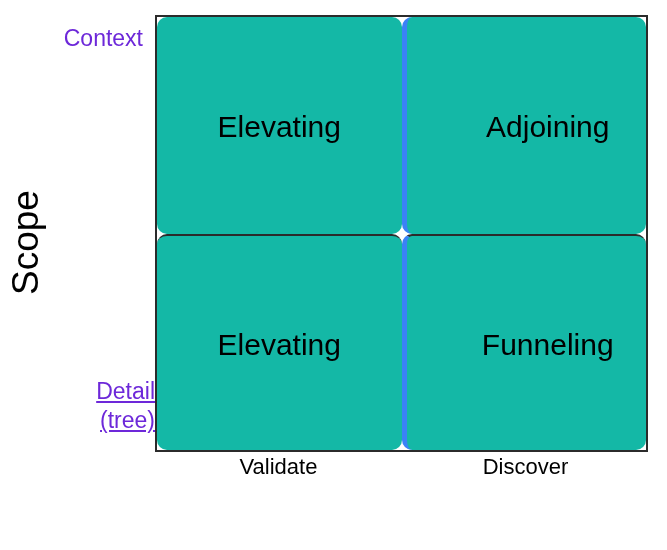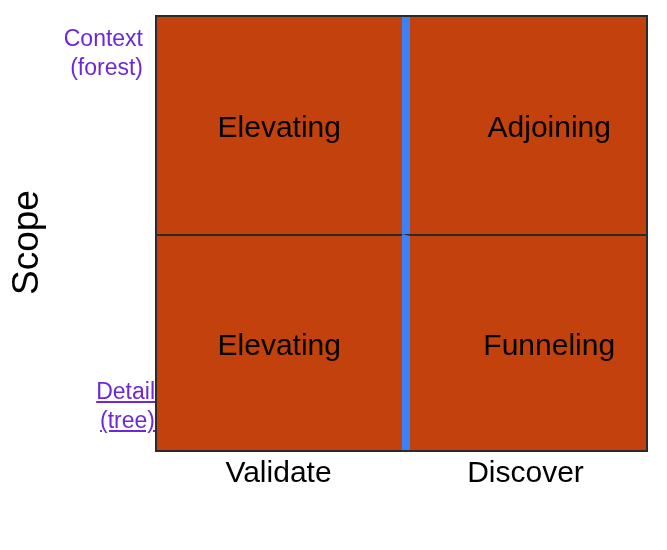--- a/index.html
+++ b/index.html
@@ -71,33 +71,34 @@
   }
   .cell {
     position: relative;
     display: flex;
     align-items: center;
     justify-content: center;
     box-sizing: border-box;
     font-size: 30px;
     line-height: 1;
     color: #000000;
-    background: #c2410c;
+    background: #14b8a6;
+    border-radius: 10px;
   }
-  .cell.col-right { border-left: 8px solid #3b82f6; padding-left: 43px; }
+  .cell.col-right { border-left: 5px solid #3b82f6; padding-left: 43px; }
   .cell.row-bot   { border-top: 2px solid #2b2b2b; }
   .cell .cell-label { transform: translateY(2px); white-space: nowrap; }
 
   
   .x-tick {
     position: absolute;
     top: 455px;
     width: 247px;
     text-align: center;
-    font-size: 30px;
+    font-size: 22px;
     line-height: 1.1;
     color: #000000;
   }
   #x-tick-left  { left: 155px; }
   #x-tick-right { left: 402px; }
 
   
   #x-axis-title {
     position: absolute;
     left: 155px;
@@ -113,21 +114,20 @@
 <body>
 
 <div id="canvas">
 
   <div id="y-axis-title">
     <span class="rot">Scope</span>
   </div>
 
   <div class="y-tick" id="y-tick-top">
     <span class="l1">Context</span>
-    <span class="l2">(forest)</span>
   </div>
 
   <div class="y-tick" id="y-tick-bot">
     <span class="l1">Detail</span>
     <span class="l2">(tree)</span>
   </div>
 
   <div id="matrix">
     <div class="cell col-left row-top">
       <span class="cell-label">Elevating</span>

